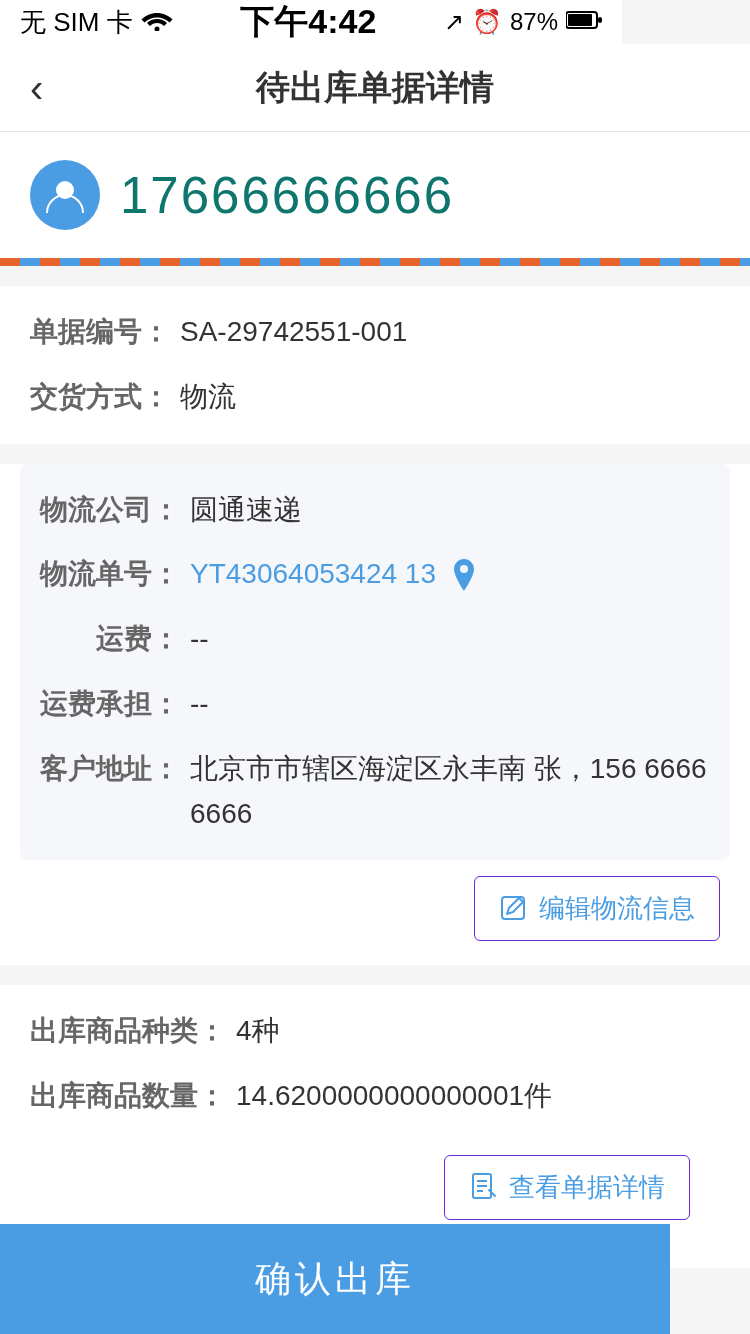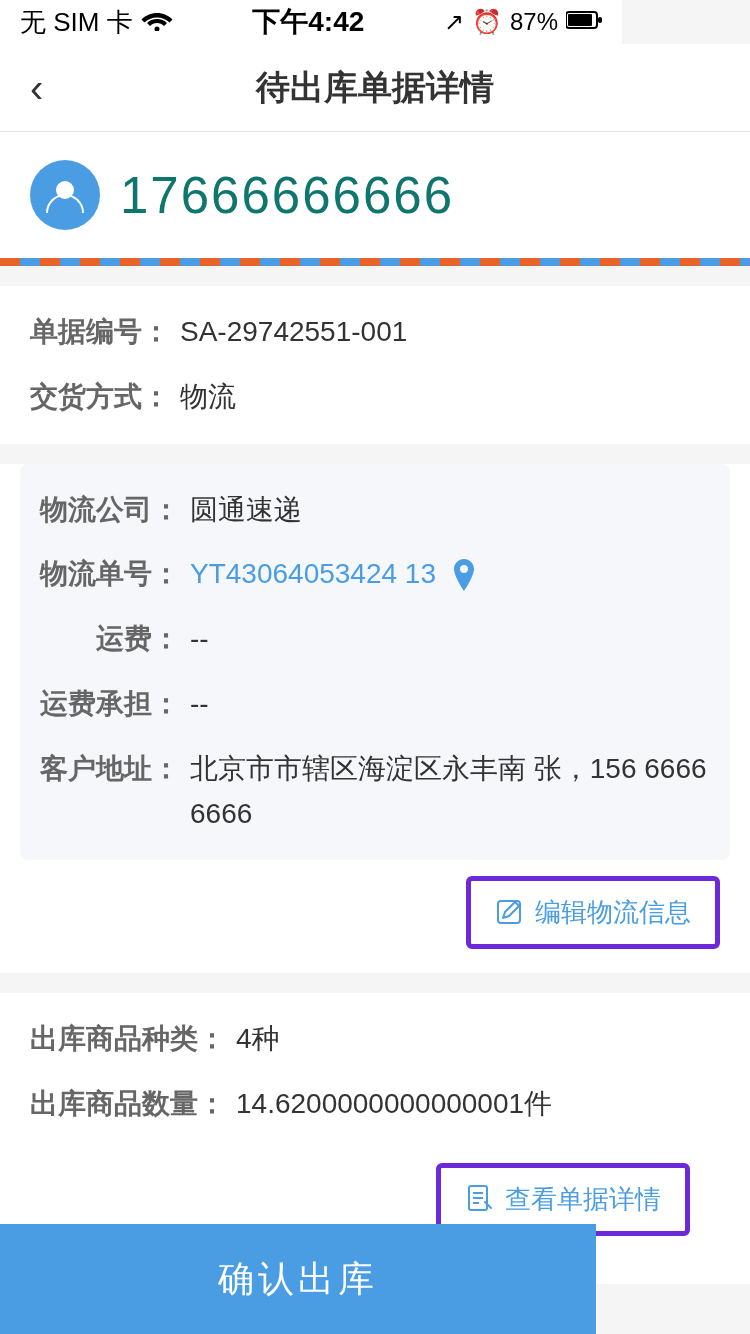--- a/index.html
+++ b/index.html
@@ -25,21 +25,21 @@
       font-size: 28px;
     }
     .status-left {
       display: flex;
       align-items: center;
       gap: 8px;
       font-size: 26px;
       color: #000;
     }
     .status-center {
-      font-size: 28px;
+      font-size: 34px;
       font-weight: 600;
       color: #000;
     }
     .status-right {
       display: flex;
       align-items: center;
       gap: 8px;
       font-size: 24px;
       color: #000;
     }
@@ -168,21 +168,21 @@
       padding: 24px 20px;
     }
 
     
     .action-row {
       display: flex;
       justify-content: flex-end;
       padding: 16px 30px 24px;
     }
     .action-btn {
-      border: 5px solid #6d28d9;
+      border: 1px solid #6d28d9;
       background: #fff;
       color: #4a9de3;
       border-radius: 6px;
       padding: 14px 24px;
       font-size: 26px;
       display: flex;
       align-items: center;
       gap: 10px;
       cursor: pointer;
     }
@@ -192,21 +192,21 @@
       background: #fff;
       margin-top: 20px;
       padding: 24px 30px;
     }
 
     
     .bottom-bar {
       position: fixed;
       bottom: 0;
       left: 0;
-      width: 596px;
+      width: 670px;
       height: 110px;
       background: #4a9de3;
       display: flex;
       align-items: center;
       justify-content: center;
     }
     .confirm-btn {
       font-size: 36px;
       color: #fff;
       font-weight: 500;

